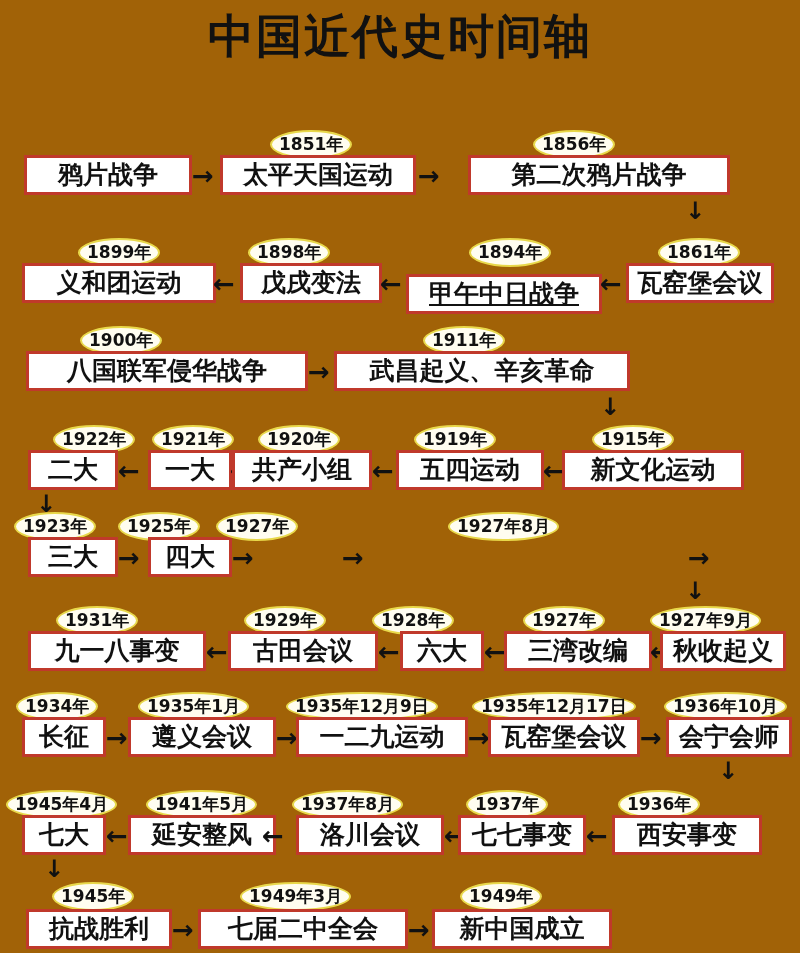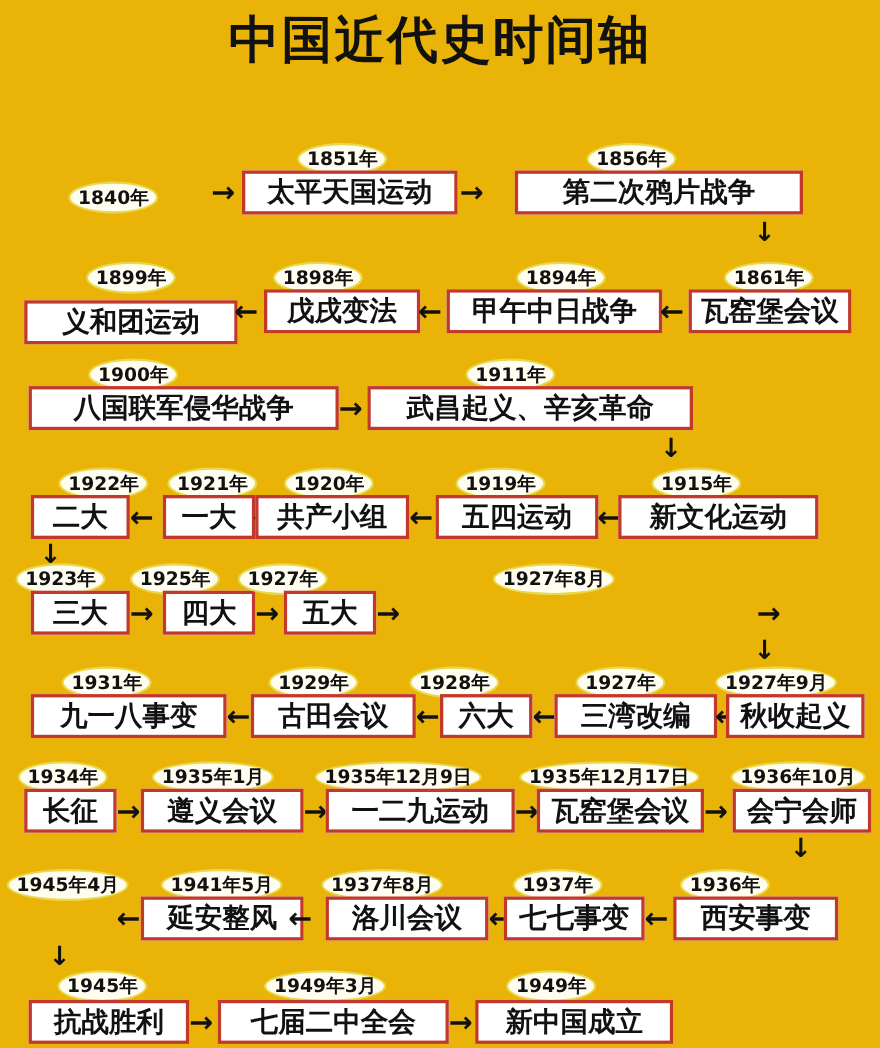--- a/index.html
+++ b/index.html
@@ -11,21 +11,21 @@
     width: 800px;
     height: 953px;
     font-family: "DejaVu Sans", "Liberation Sans", sans-serif;
     overflow: hidden;
     position: relative;
   }
   #page {
     position: relative;
     width: 800px;
     height: 953px;
-    background: #eab308;
+    background: #a16207;
   }
   .title {
     position: absolute;
     top: 6px;
     left: 0;
     width: 800px;
     text-align: center;
     font-size: 46px;
     font-weight: bold;
     letter-spacing: 2px;
@@ -79,38 +79,39 @@
 </style>
 </head>
 <body>
 
 <div id="page">
 
   <div class="title">中国近代史时间轴</div>
 
   <div class="row" style="top:130px;">
     <div class="year" style="left:62px; top:0px;margin-top:35px;">1840年</div>
+    <div class="node" style="left:24px; top:25px; width:168px;">鸦片战争</div>
     <div class="arrow" style="left:192px; top:33px;">→</div>
     <div class="year" style="left:270px; top:0px;">1851年</div>
     <div class="node" style="left:220px; top:25px; width:196px;">太平天国运动</div>
     <div class="arrow" style="left:418px; top:33px;">→</div>
     <div class="year" style="left:533px; top:0px;">1856年</div>
     <div class="node" style="left:468px; top:25px; width:262px;">第二次鸦片战争</div>
     <div class="arrow down" style="left:685px; top:68px;">↓</div>
   </div>
 
   <div class="row" style="top:238px;">
     <div class="year" style="left:78px; top:0px;">1899年</div>
-    <div class="node" style="left:22px; top:35px; width:194px;">义和团运动</div>
+    <div class="node" style="left:22px; top:25px; width:194px;">义和团运动</div>
     <div class="arrow" style="left:213px; top:33px;">←</div>
     <div class="year" style="left:248px; top:0px;">1898年</div>
     <div class="node" style="left:240px; top:25px; width:142px;">戊戌变法</div>
     <div class="arrow" style="left:380px; top:33px;">←</div>
     <div class="year" style="left:469px; top:0px;">1894年</div>
-    <div class="node" style="left:406px; top:25px; width:196px;">甲午中日战争</div>
+    <div class="node" style="left:406px; top:36px; width:196px;text-decoration:underline;">甲午中日战争</div>
     <div class="arrow" style="left:600px; top:33px;">←</div>
     <div class="year" style="left:658px; top:0px;">1861年</div>
     <div class="node" style="left:626px; top:25px; width:148px;">瓦窑堡会议</div>
   </div>
 
   <div class="row" style="top:326px;">
     <div class="year" style="left:80px; top:0px;">1900年</div>
     <div class="node" style="left:26px; top:25px; width:282px;">八国联军侵华战争</div>
     <div class="arrow" style="left:308px; top:33px;">→</div>
     <div class="year" style="left:423px; top:0px;">1911年</div>
@@ -137,21 +138,20 @@
   </div>
 
   <div class="row" style="top:512px;">
     <div class="year" style="left:14px; top:0px;">1923年</div>
     <div class="node" style="left:28px; top:25px; width:90px;">三大</div>
     <div class="arrow" style="left:118px; top:33px;">→</div>
     <div class="year" style="left:118px; top:0px;">1925年</div>
     <div class="node" style="left:148px; top:25px; width:84px;">四大</div>
     <div class="arrow" style="left:232px; top:33px;">→</div>
     <div class="year" style="left:216px; top:0px;">1927年</div>
-    <div class="node" style="left:258px; top:25px; width:84px;">五大</div>
     <div class="arrow" style="left:342px; top:33px;">→</div>
     <div class="year" style="left:448px; top:0px;">1927年8月</div>
     <div class="arrow" style="left:688px; top:33px;">→</div>
     <div class="arrow down" style="left:685px; top:66px;">↓</div>
   </div>
 
   <div class="row" style="top:606px;">
     <div class="year" style="left:56px; top:0px;">1931年</div>
     <div class="node" style="left:28px; top:25px; width:178px;">九一八事变</div>
     <div class="arrow" style="left:206px; top:33px;">←</div>
@@ -181,20 +181,21 @@
     <div class="year" style="left:472px; top:0px;">1935年12月17日</div>
     <div class="node" style="left:488px; top:25px; width:152px;">瓦窑堡会议</div>
     <div class="arrow" style="left:640px; top:33px;">→</div>
     <div class="year" style="left:664px; top:0px;">1936年10月</div>
     <div class="node" style="left:666px; top:25px; width:126px;">会宁会师</div>
     <div class="arrow down" style="left:718px; top:66px;">↓</div>
   </div>
 
   <div class="row" style="top:790px;">
     <div class="year" style="left:6px; top:0px;">1945年4月</div>
+    <div class="node" style="left:22px; top:25px; width:84px;">七大</div>
     <div class="arrow" style="left:106px; top:33px;">←</div>
     <div class="year" style="left:146px; top:0px;">1941年5月</div>
     <div class="node" style="left:128px; top:25px; width:148px;">延安整风</div>
     <div class="arrow" style="left:262px; top:33px;">←</div>
     <div class="year" style="left:292px; top:0px;">1937年8月</div>
     <div class="node" style="left:296px; top:25px; width:148px;">洛川会议</div>
     <div class="arrow" style="left:444px; top:33px;">←</div>
     <div class="year" style="left:466px; top:0px;">1937年</div>
     <div class="node" style="left:458px; top:25px; width:128px;">七七事变</div>
     <div class="arrow" style="left:586px; top:33px;">←</div>

